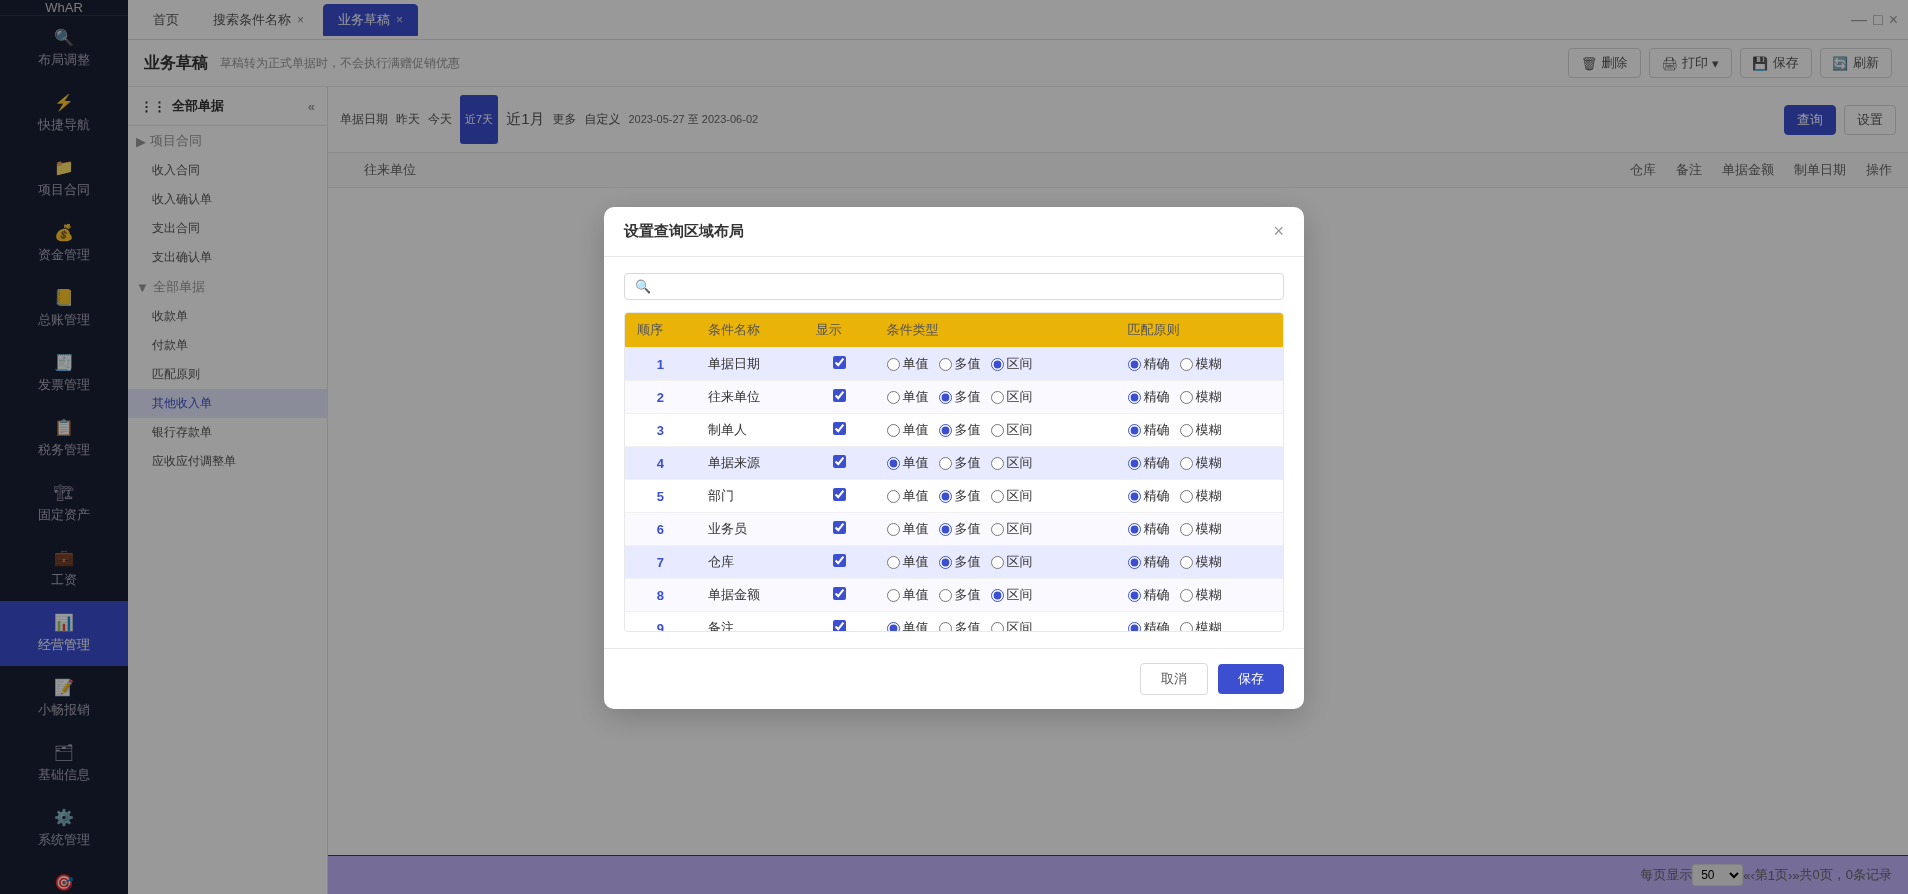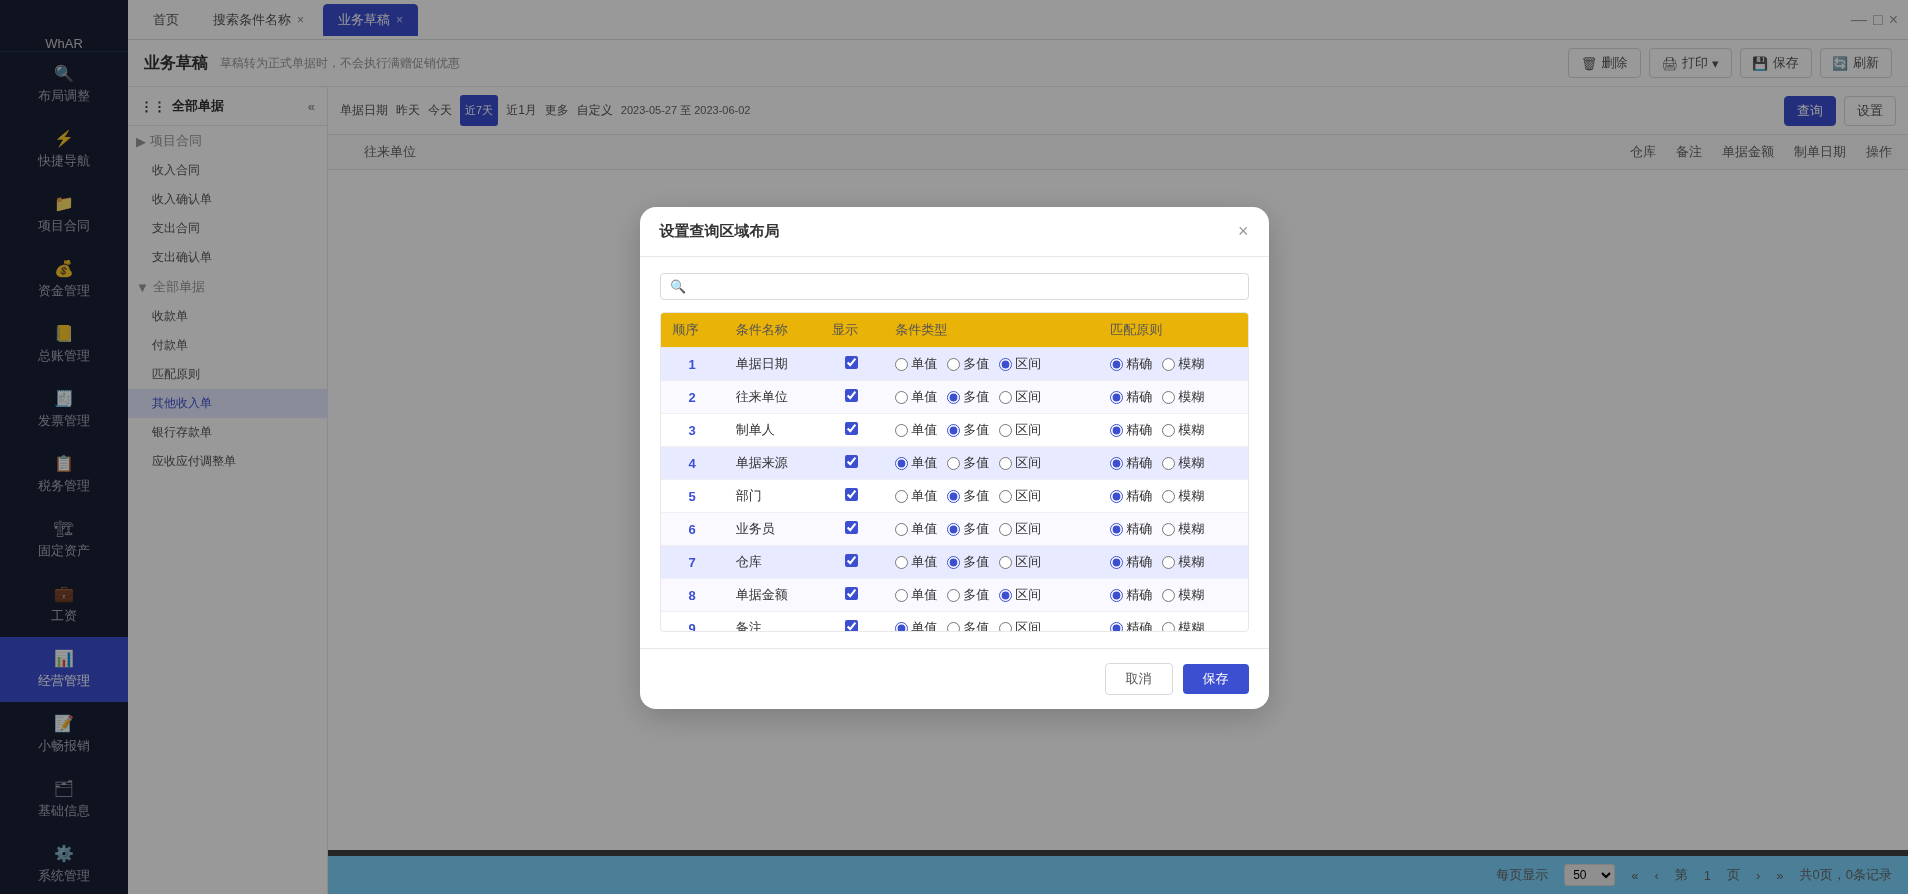--- a/index.html
+++ b/index.html
@@ -1,20 +1,20 @@
 <!DOCTYPE html>
 <html><head>
   <meta charset="utf-8">
   <style>
     * { box-sizing: border-box; margin: 0; padding: 0; font-family: 'Microsoft YaHei', Arial, sans-serif; font-size: 13px; }
     body { width: 1908px; height: 894px; background: #f0f2f5; overflow: hidden; display: flex; }
 
     
     .sidebar { width: 128px; background: #1a2035; height: 100%; display: flex; flex-direction: column; color: #fff; flex-shrink: 0; }
-    .sidebar-logo { height: 50px; display: flex; justify-content: center; font-size: 14px; color: #ccc; border-bottom: 1px solid #2a3250; margin-top: 36px; }
+    .sidebar-logo { height: 50px; display: flex; justify-content: center; font-size: 14px; color: #ccc; border-bottom: 1px solid #2a3250; }
     .sidebar-item { display: flex; flex-direction: column; align-items: center; padding: 12px 8px; cursor: pointer; color: #aab; font-size: 12px; gap: 4px; }
     .sidebar-item.active { background: #3b4fd0; color: #fff; }
     .sidebar-item .icon { font-size: 16px; }
 
     
     .main { flex: 1; display: flex; flex-direction: column; height: 100%; overflow: hidden; }
 
     
     .tabs { display: flex; align-items: center; background: #fff; border-bottom: 1px solid #e0e0e0; height: 40px; padding: 0 10px; gap: 4px; }
     .tab { padding: 6px 14px; border-radius: 4px 4px 0 0; cursor: pointer; font-size: 13px; color: #555; display: flex; align-items: center; gap: 6px; border: 1px solid transparent; }
@@ -39,35 +39,35 @@
     .tree-group { padding: 6px 8px; font-size: 12px; color: #999; display: flex; align-items: center; gap: 4px; cursor: pointer; }
     .sub-item { padding: 6px 24px; cursor: pointer; color: #555; font-size: 12px; }
     .sub-item.active { background: #e8eaff; color: #3b4fd0; }
 
     
     .right-content { flex: 1; display: flex; flex-direction: column; overflow: hidden; }
 
     
     .toolbar { background: #fff; padding: 8px 12px; display: flex; align-items: center; gap: 8px; border-bottom: 1px solid #e8e8e8; flex-wrap: wrap; }
     .toolbar-item { display: flex; align-items: center; gap: 4px; color: #555; font-size: 12px; }
-    .date-tag { background: #3b4fd0; color: #fff; padding: 8px 5px; border-radius: 3px; font-size: 11px; }
+    .date-tag { background: #3b4fd0; color: #fff; padding: 17px 5px; border-radius: 3px; font-size: 11px; }
     .date-range { color: #666; font-size: 11px; }
 
     
     .table-area { flex: 1; overflow: auto; background: #fff; }
     .table-placeholder { padding: 40px; text-align: center; color: #999; }
 
     
-    .footer { background: #7dd3fc; border-top: 6px solid #404040; padding: 8px 16px; display: flex; align-items: center; justify-content: flex-end; gap: 16px; font-size: 12px; color: #666; }
+    .footer { background: #c4b5fd; border-top: 1px solid #404040; padding: 8px 16px; display: flex; align-items: center; justify-content: flex-end; gap: 0; font-size: 12px; color: #666; }
 
     
     .overlay { position: fixed; top: 0; left: 0; right: 0; bottom: 0; background: rgba(0,0,0,0.4); z-index: 100; display: flex; align-items: center; justify-content: center; }
 
     
-    .modal { background: #fff; border-radius: 16px; width: 629px; box-shadow: 0 8px 32px rgba(0,0,0,0.2); z-index: 101; margin-top: 22px; }
+    .modal { background: #fff; border-radius: 10px; width: 700px; box-shadow: 0 8px 32px rgba(0,0,0,0.2); z-index: 101; margin-top: 22px; }
     .modal-header { padding: 14px 20px; border-bottom: 1px solid #e8e8e8; display: flex; align-items: center; justify-content: space-between; }
     .modal-title { font-size: 15px; font-weight: bold; color: #333; }
     .modal-close { cursor: pointer; color: #999; font-size: 18px; }
     .modal-tabs { display: flex; padding: 12px 20px 0; gap: 20px; border-bottom: 1px solid #e8e8e8; }
     .modal-tab { padding: 6px 4px 10px; cursor: pointer; color: #666; font-size: 13px; border-bottom: 2px solid transparent; }
     .modal-tab.active { color: #3b4fd0; border-bottom-color: #3b4fd0; }
     .modal-body { padding: 16px 20px; }
     .search-bar { display: flex; align-items: center; border: 1px solid #d9d9d9; border-radius: 4px; padding: 5px 10px; gap: 6px; margin-bottom: 12px; width: 100%; }
     .search-bar input { border: none; outline: none; flex: 1; font-size: 13px; color: #555; }
 
@@ -232,21 +232,21 @@
       <div class="sub-item">应收应付调整单</div>
     </div>
 
     <div class="right-content">
 
       <div class="toolbar">
         <span class="toolbar-item">单据日期</span>
         <span style="cursor:pointer; color:#555; font-size:12px;">昨天</span>
         <span style="cursor:pointer; color:#555; font-size:12px;">今天</span>
         <span class="date-tag">近7天</span>
-        <span style="cursor:pointer; color:#555; font-size:12px;">近1月</span>
+        <span style="cursor:pointer; color:#555; font-size:15px;">近1月</span>
         <span style="cursor:pointer; color:#555; font-size:12px;">更多</span>
         <span style="cursor:pointer; color:#555; font-size:12px;">自定义</span>
         <span class="date-range">2023-05-27 至 2023-06-02</span>
         <div style="margin-left:auto; display:flex; gap:8px;">
           <button class="btn btn-primary">
             <span>查询</span>
           </button>
           <button class="btn">
             <span>设置</span>
           </button>

